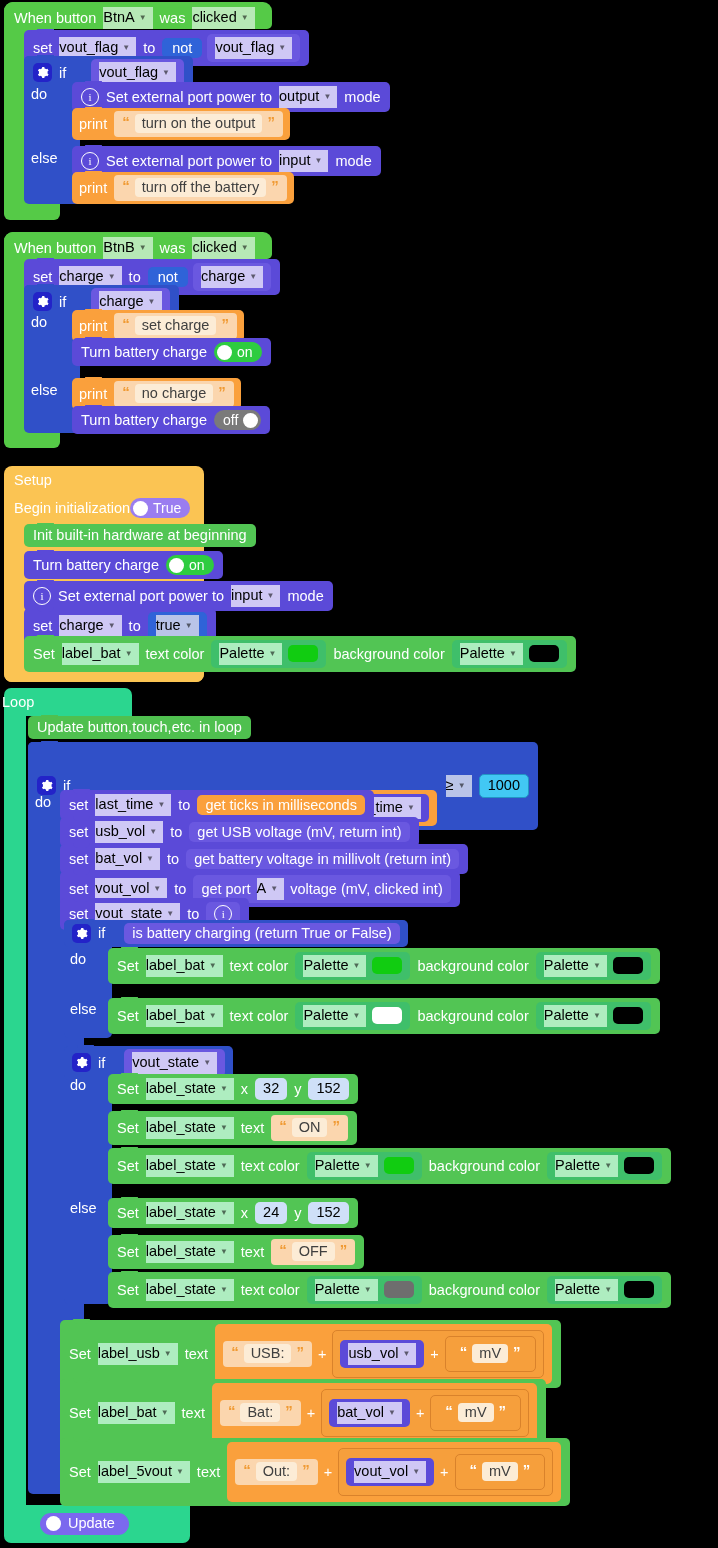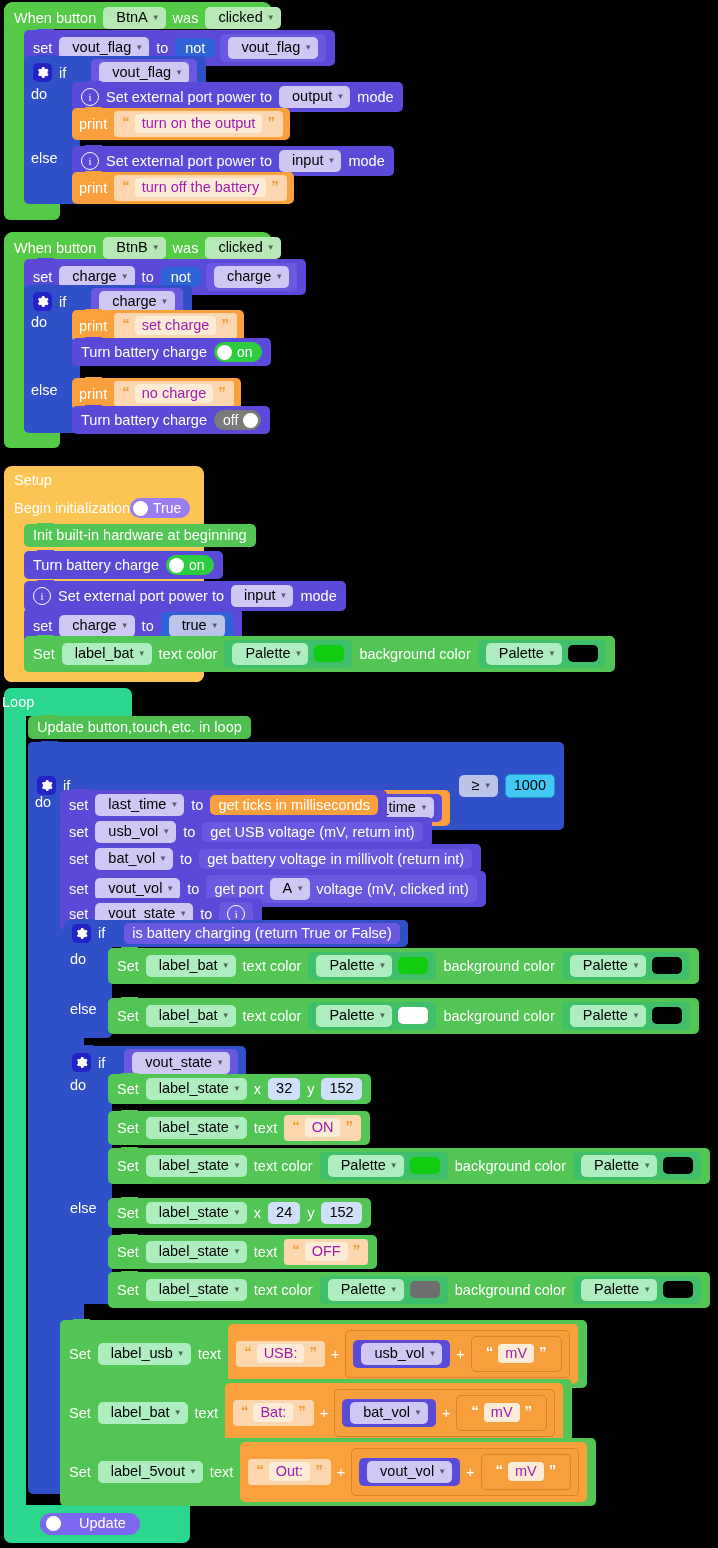--- a/index.html
+++ b/index.html
@@ -10,21 +10,21 @@
   }
   .canvas{position:relative;width:718px;height:1548px;background:#000;}
 
   
   .row{display:flex;align-items:center;}
   .lbl{color:#fff;font-size:14.5px;white-space:nowrap;line-height:1;}
 
   
   .chip{
     display:inline-flex;align-items:center;gap:4px;
-    border-radius:5px;padding:2px 6px 3px 13px;
+    border-radius:0;padding:2px 6px 3px 0;
     font-size:14.5px;color:#000;white-space:nowrap;line-height:1.15;
   }
   .chip .car{font-size:8px;line-height:1;opacity:.55;transform:translateY(1px);}
   .chip.lav{background:#CFC8F5;}
   .chip.ltgreen{background:#B7E9B6;}
   .chip.mint{background:#AEEDC0;}
   .chip.bluegray{background:#B9C4E8;}
 
   
   .num{
@@ -34,21 +34,21 @@
   }
   .num.cyan{background:#42C8F4;border:1px solid #2196c4;}
   .num.pale{background:#CFE0F8;}
 
   
   .str{
     display:inline-flex;align-items:center;gap:5px;
     background:#FBD6AE;border-radius:4px;padding:3px 8px 4px;
   }
   .str .q{color:#F09A33;font-size:15px;font-weight:bold;line-height:.9;transform:translateY(-2px);}
-  .str .txt{background:#FCECD6;border-radius:4px;padding:1px 7px 2px;color:#a21caf;font-size:14.5px;}
+  .str .txt{background:#FCECD6;border-radius:4px;padding:1px 7px 2px;color:#404040;font-size:14.5px;}
 
   
   .tog{display:inline-flex;align-items:center;gap:5px;border-radius:11px;padding:2px 9px 2px 3px;}
   .tog .knob{width:15px;height:15px;border-radius:50%;background:#fff;flex:0 0 auto;}
   .tog .t{font-size:14px;color:#fff;}
   .tog.on{background:#2ECC40;}
   .tog.off{background:#7A7A7A;padding:2px 3px 2px 9px;flex-direction:row;}
   .tog.purple{background:#9A7DF0;}
 
   
@@ -725,18 +725,18 @@
           <span class="str" style="background:transparent;">
             <span class="q" style="color:#fff;">“</span>
             <span class="txt">mV</span>
             <span class="q" style="color:#fff;">”</span>
           </span>
         </span>
       </span>
     </span>
   </div>
 
-  <div style="position:absolute;left:40px;top:1513px;background:#7B68EE;border-radius:13px;display:flex;align-items:center;gap:18px;padding:3px 14px 4px 6px;">
+  <div style="position:absolute;left:40px;top:1513px;background:#7B68EE;border-radius:13px;display:flex;align-items:center;gap:7px;padding:3px 14px 4px 6px;">
     <span style="width:15px;height:15px;border-radius:50%;background:#fff;display:inline-block;"></span>
     <span class="lbl">Update</span>
   </div>
 
 </div>
 
 </body></html>

